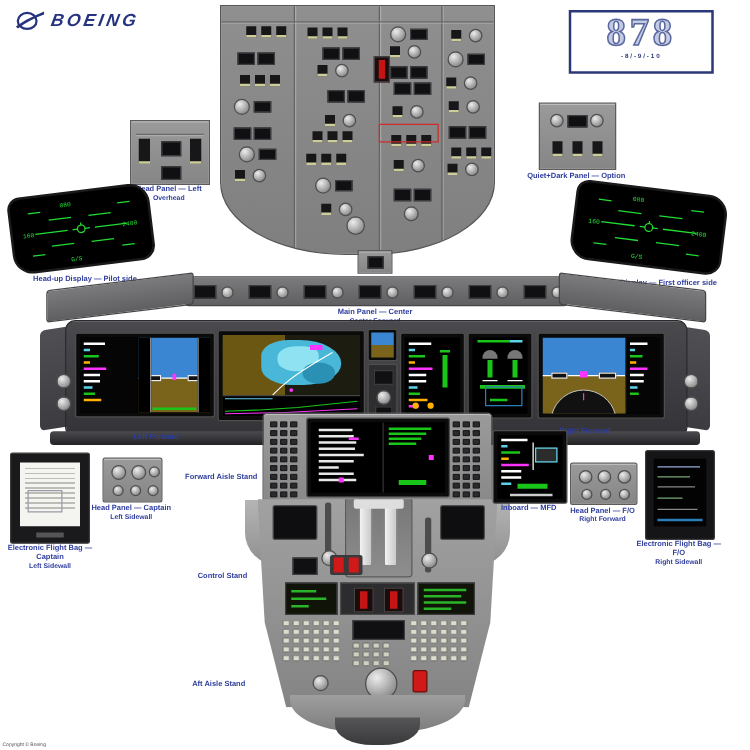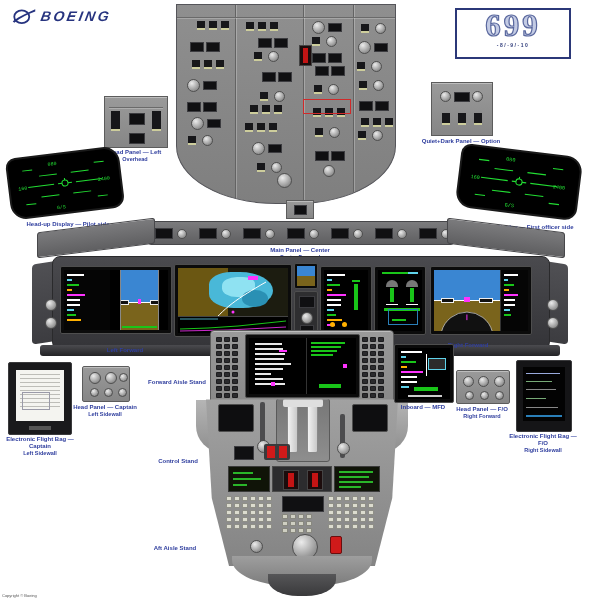--- a/index.html
+++ b/index.html
@@ -67,21 +67,21 @@
 
   <div class="abs" style="left:12px;top:6px;height:20px;display:flex;align-items:center;gap:5px;">
     <svg width="24" height="18" viewBox="0 0 32 24">
       <ellipse cx="13" cy="13" rx="10" ry="8.5" fill="none" stroke="#26337f" stroke-width="2.4"></ellipse>
       <path d="M1 19 C 10 12, 22 7, 31 3 L31 6 C 22 9, 12 14, 3 21 Z" fill="#26337f"></path>
     </svg>
     <span id="logo-text">BOEING</span>
   </div>
 
   <div id="badge">
-    <div class="num">699</div>
+    <div class="num">878</div>
     <div class="var">-8/-9/-10</div>
   </div>
 
   <div id="overhead">
     <div class="seam-v" style="left:58px;"></div>
     <div class="seam-v" style="left:126px;"></div>
     <div class="seam-v" style="left:176px;"></div>
     <div class="seam-h" style="left:0;right:0;top:12px;"></div>
   <div class="sw" style="left:19.72289159335196px;top:16.070228518918157px;width:8px;height:7px;"></div>
       <div class="sw" style="left:31.72289159335196px;top:16.070228518918157px;width:8px;height:7px;"></div>

